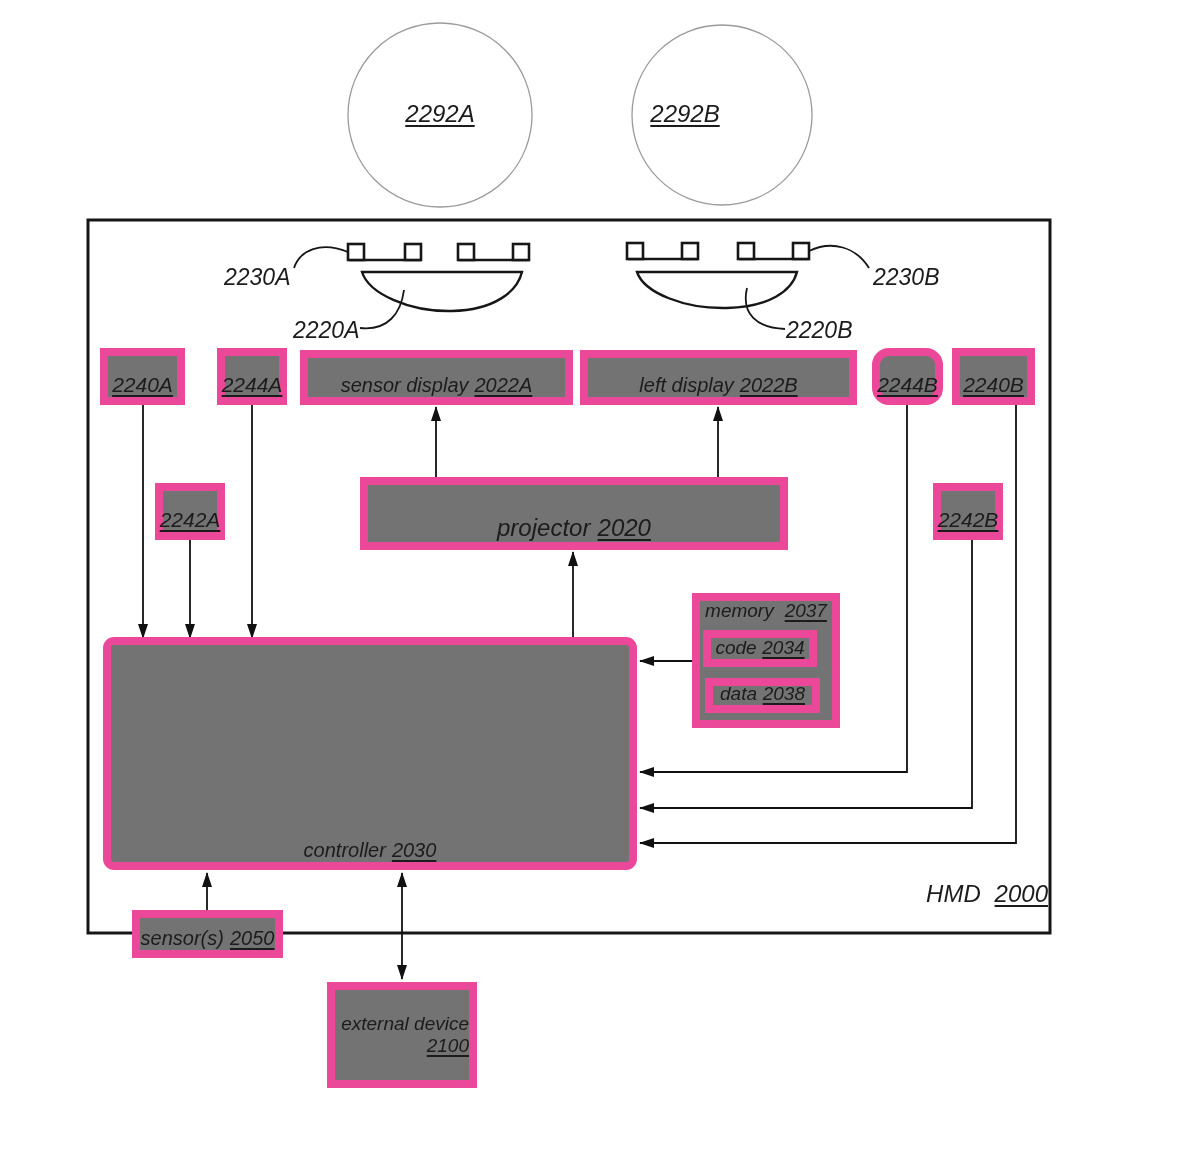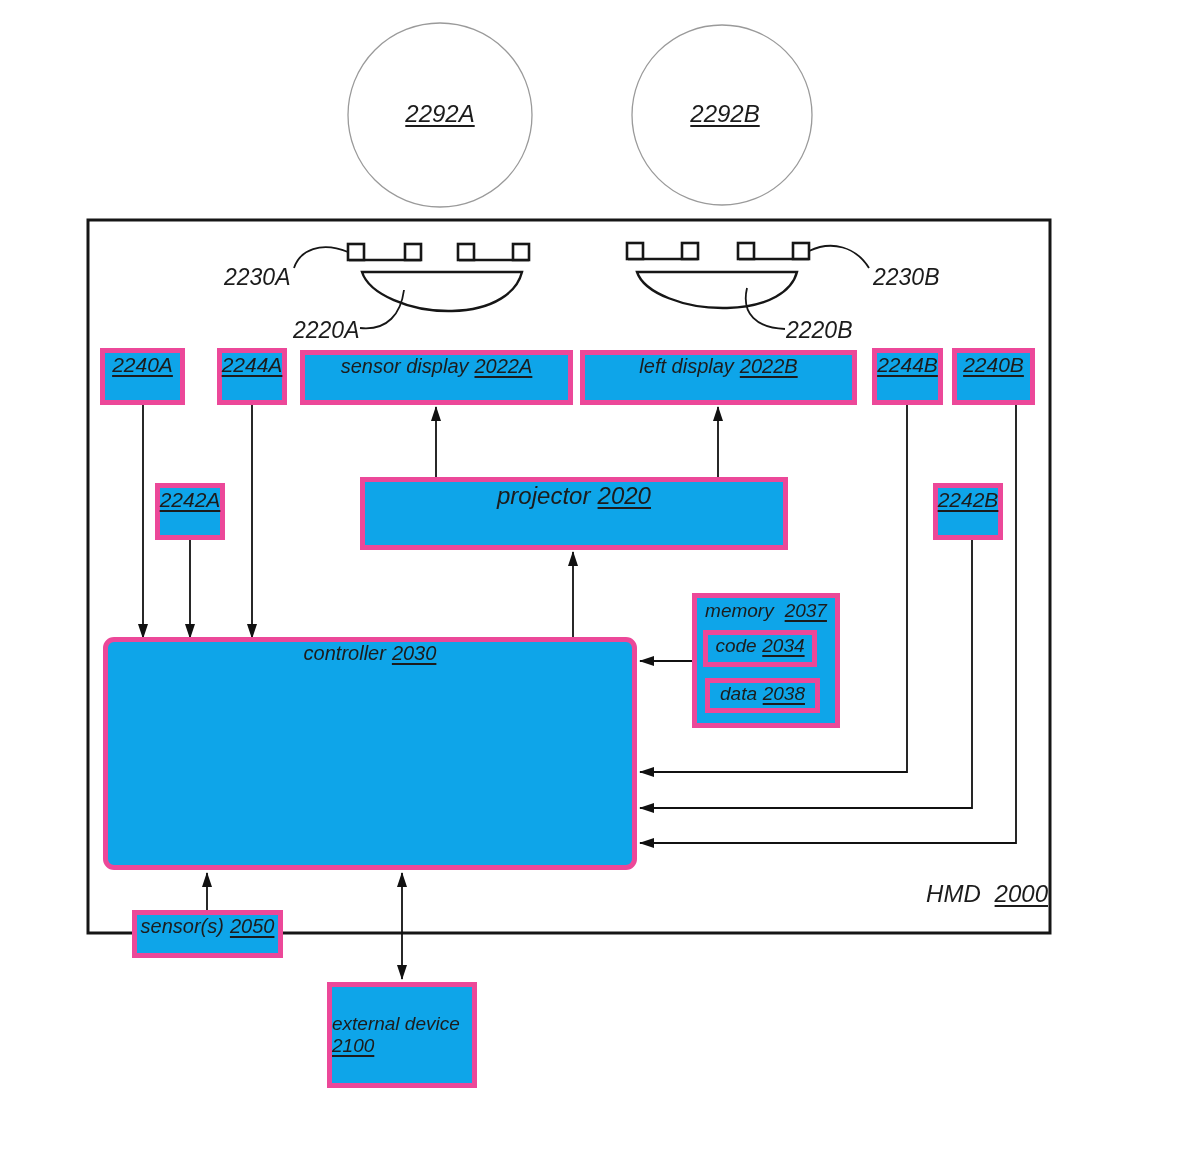--- a/index.html
+++ b/index.html
@@ -2,22 +2,22 @@
 <html><head>
 <meta charset="utf-8">
 <style>
   html,body{margin:0;padding:0;background:#ffffff;}
   .canvas{
     position:relative;width:1200px;height:1151px;background:#ffffff;overflow:hidden;
     font-family:"Liberation Sans", sans-serif;font-style:italic;color:#1c1c1c;
   }
   .canvas svg{position:absolute;left:0;top:0;}
   .box{
-    position:absolute;box-sizing:border-box;border:5px solid #ec4899;background:#0ea5e9;
-    display:flex;align-items:flex-start;justify-content:center;text-align:center;
+    position:absolute;box-sizing:border-box;border:8px solid #ec4899;background:#737373;
+    display:flex;align-items:flex-end;justify-content:center;text-align:center;
     font-size:21px;line-height:1.15;white-space:nowrap;
   }
   .u{text-decoration:underline;text-decoration-thickness:2px;text-underline-offset:3px;}
   .gap{margin-left:.30em;}
   .reflabel{position:absolute;font-size:23px;white-space:nowrap;}
   .eyelabel{position:absolute;font-size:24px;text-align:center;white-space:nowrap;}
   .title{position:absolute;font-size:19px;text-align:center;white-space:nowrap;}
   .col{flex-direction:column;white-space:normal;}
 </style>
 </head>
@@ -74,42 +74,42 @@
       <path d="M907,405 V772 H640" marker-end="url(#arr)"></path>
       <path d="M972,540 V808 H640" marker-end="url(#arr)"></path>
       <path d="M1016,403 V843 H640" marker-end="url(#arr)"></path>
       <line x1="207" y1="910" x2="207" y2="873" marker-end="url(#arr)"></line>
       <line x1="402" y1="925" x2="402" y2="873" marker-end="url(#arr)"></line>
       <line x1="402" y1="925" x2="402" y2="979" marker-end="url(#arr)"></line>
     </g>
   </svg>
 
   <div class="eyelabel u" style="left:380px;top:100px;width:120px;">2292A</div>
-  <div class="eyelabel u" style="left:665px;top:100px;width:120px;text-decoration:underline;">2292B</div>
+  <div class="eyelabel u" style="left:625px;top:100px;width:120px;text-decoration:underline;">2292B</div>
 
   <div class="reflabel" style="left:224px;top:264px;">2230A</div>
   <div class="reflabel" style="left:293px;top:317px;">2220A</div>
   <div class="reflabel" style="left:873px;top:264px;">2230B</div>
   <div class="reflabel" style="left:786px;top:317px;">2220B</div>
 
   <div class="box" style="left:100px;top:348px;width:85px;height:57px;">
     <span class="u">2240A</span>
   </div>
   <div class="box" style="left:217px;top:348px;width:70px;height:57px;">
     <span class="u">2244A</span>
   </div>
   <div class="box" style="left:300px;top:350px;width:273px;height:55px;font-size:20px;">
     <span>sensor display</span>
     <span class="u gap">2022A</span>
   </div>
   <div class="box" style="left:580px;top:350px;width:277px;height:55px;font-size:20px;">
     <span>left display</span>
     <span class="u gap">2022B</span>
   </div>
-  <div class="box" style="left:872px;top:348px;width:71px;height:57px;">
+  <div class="box" style="left:872px;top:348px;width:71px;height:57px;border-radius:17px;">
     <span class="u">2244B</span>
   </div>
   <div class="box" style="left:952px;top:348px;width:83px;height:57px;">
     <span class="u">2240B</span>
   </div>
 
   <div class="box" style="left:155px;top:483px;width:70px;height:57px;">
     <span class="u">2242A</span>
   </div>
   <div class="box" style="left:933px;top:483px;width:70px;height:57px;">

